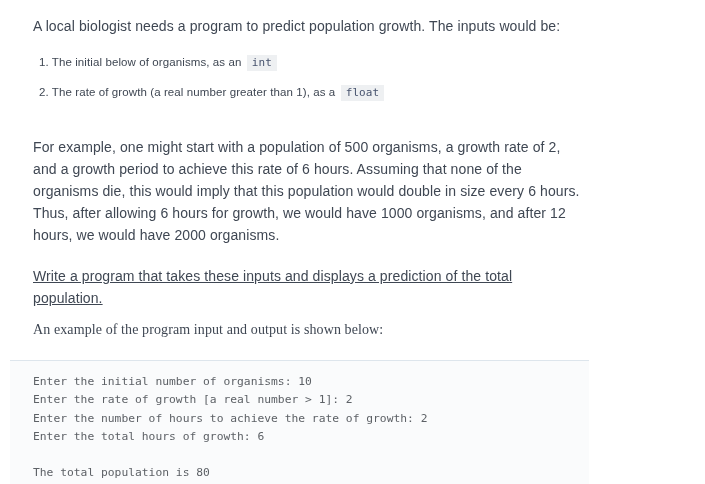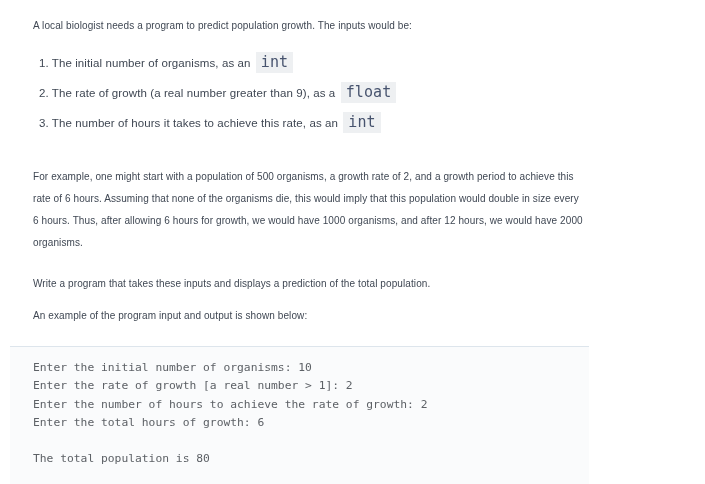--- a/index.html
+++ b/index.html
@@ -8,21 +8,21 @@
     height: 484px;
     overflow: hidden;
     background: #ffffff;
     font-family: "Liberation Sans", sans-serif;
   }
   .content {
     padding: 15px 0 0 33px;
     width: 705px;
   }
   .para {
-    font-size: 10px;
+    font-size: 14px;
     line-height: 22px;
     color: #3f4753;
     max-width: 550px;
     letter-spacing: 0.1px;
   }
   .intro { margin-top: 0; }
   .inputs-list {
     list-style: none;
     margin-top: 14px;
     margin-left: 6px;
@@ -30,31 +30,31 @@
   .inputs-list li {
     font-size: 11.5px;
     line-height: 22px;
     color: #3f4753;
     margin-bottom: 7px;
     letter-spacing: 0.1px;
   }
   .li-marker { margin-right: 3px; }
   .inline-code {
     font-family: "DejaVu Sans Mono", "Liberation Mono", monospace;
-    font-size: 15px;
+    font-size: 11px;
     color: #47536e;
     background: #eef0f2;
     padding: 1px 5px 2px 5px;
     border-radius: 0;
     margin-left: 2px;
     white-space: nowrap;
   }
   .example-para { margin-top: 32px; }
-  .task-para   { margin-top: 19px; }
-  .io-intro    { margin-top: 10px; }
+  .task-para   { margin-top: 19px; text-decoration: underline; }
+  .io-intro    { margin-top: 10px; font-family: Liberation Serif, serif; }
   .console-block {
     margin-top: 19px;
     margin-left: -23px;
     width: 579px;
     border-top: 1px solid #dde5ec;
     background: #fafbfc;
     padding: 12px 20px 28px 23px;
     font-family: "DejaVu Sans Mono", "Liberation Mono", monospace;
     font-size: 11.3px;
     line-height: 18.3px;
@@ -64,30 +64,26 @@
 </style>
 </head>
 <body>
 
 <div class="content">
 
   <p class="para intro">A local biologist needs a program to predict population growth. The inputs would be:</p>
 
   <ol class="inputs-list">
     <li>
-      <span class="li-marker">1.</span><span>The initial number of organisms, as an</span>
+      <span class="li-marker">1.</span><span>The initial below of organisms, as an</span>
       <span class="inline-code">int</span>
     </li>
     <li>
-      <span class="li-marker">2.</span><span>The rate of growth (a real number greater than 9), as a</span>
+      <span class="li-marker">2.</span><span>The rate of growth (a real number greater than 1), as a</span>
       <span class="inline-code">float</span>
-    </li>
-    <li>
-      <span class="li-marker">3.</span><span>The number of hours it takes to achieve this rate, as an</span>
-      <span class="inline-code">int</span>
     </li>
   </ol>
 
   <p class="para example-para">For example, one might start with a population of 500 organisms, a growth rate of 2, and a growth period to achieve this rate of 6 hours. Assuming that none of the organisms die, this would imply that this population would double in size every 6 hours. Thus, after allowing 6 hours for growth, we would have 1000 organisms, and after 12 hours, we would have 2000 organisms.</p>
 
   <p class="para task-para">Write a program that takes these inputs and displays a prediction of the total population.</p>
 
   <p class="para io-intro">An example of the program input and output is shown below:</p>
 
   <pre class="console-block">Enter the initial number of organisms: 10

